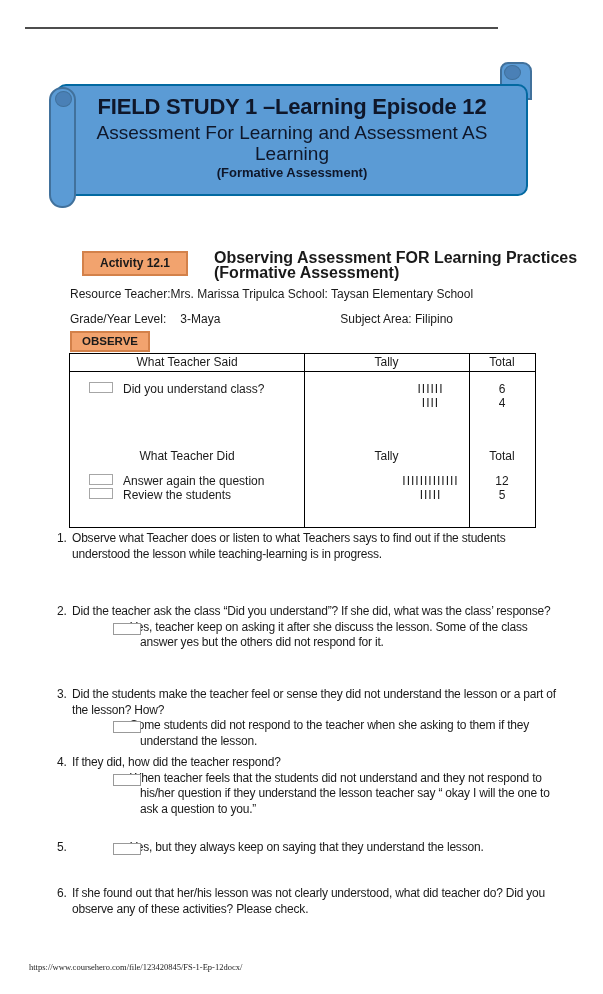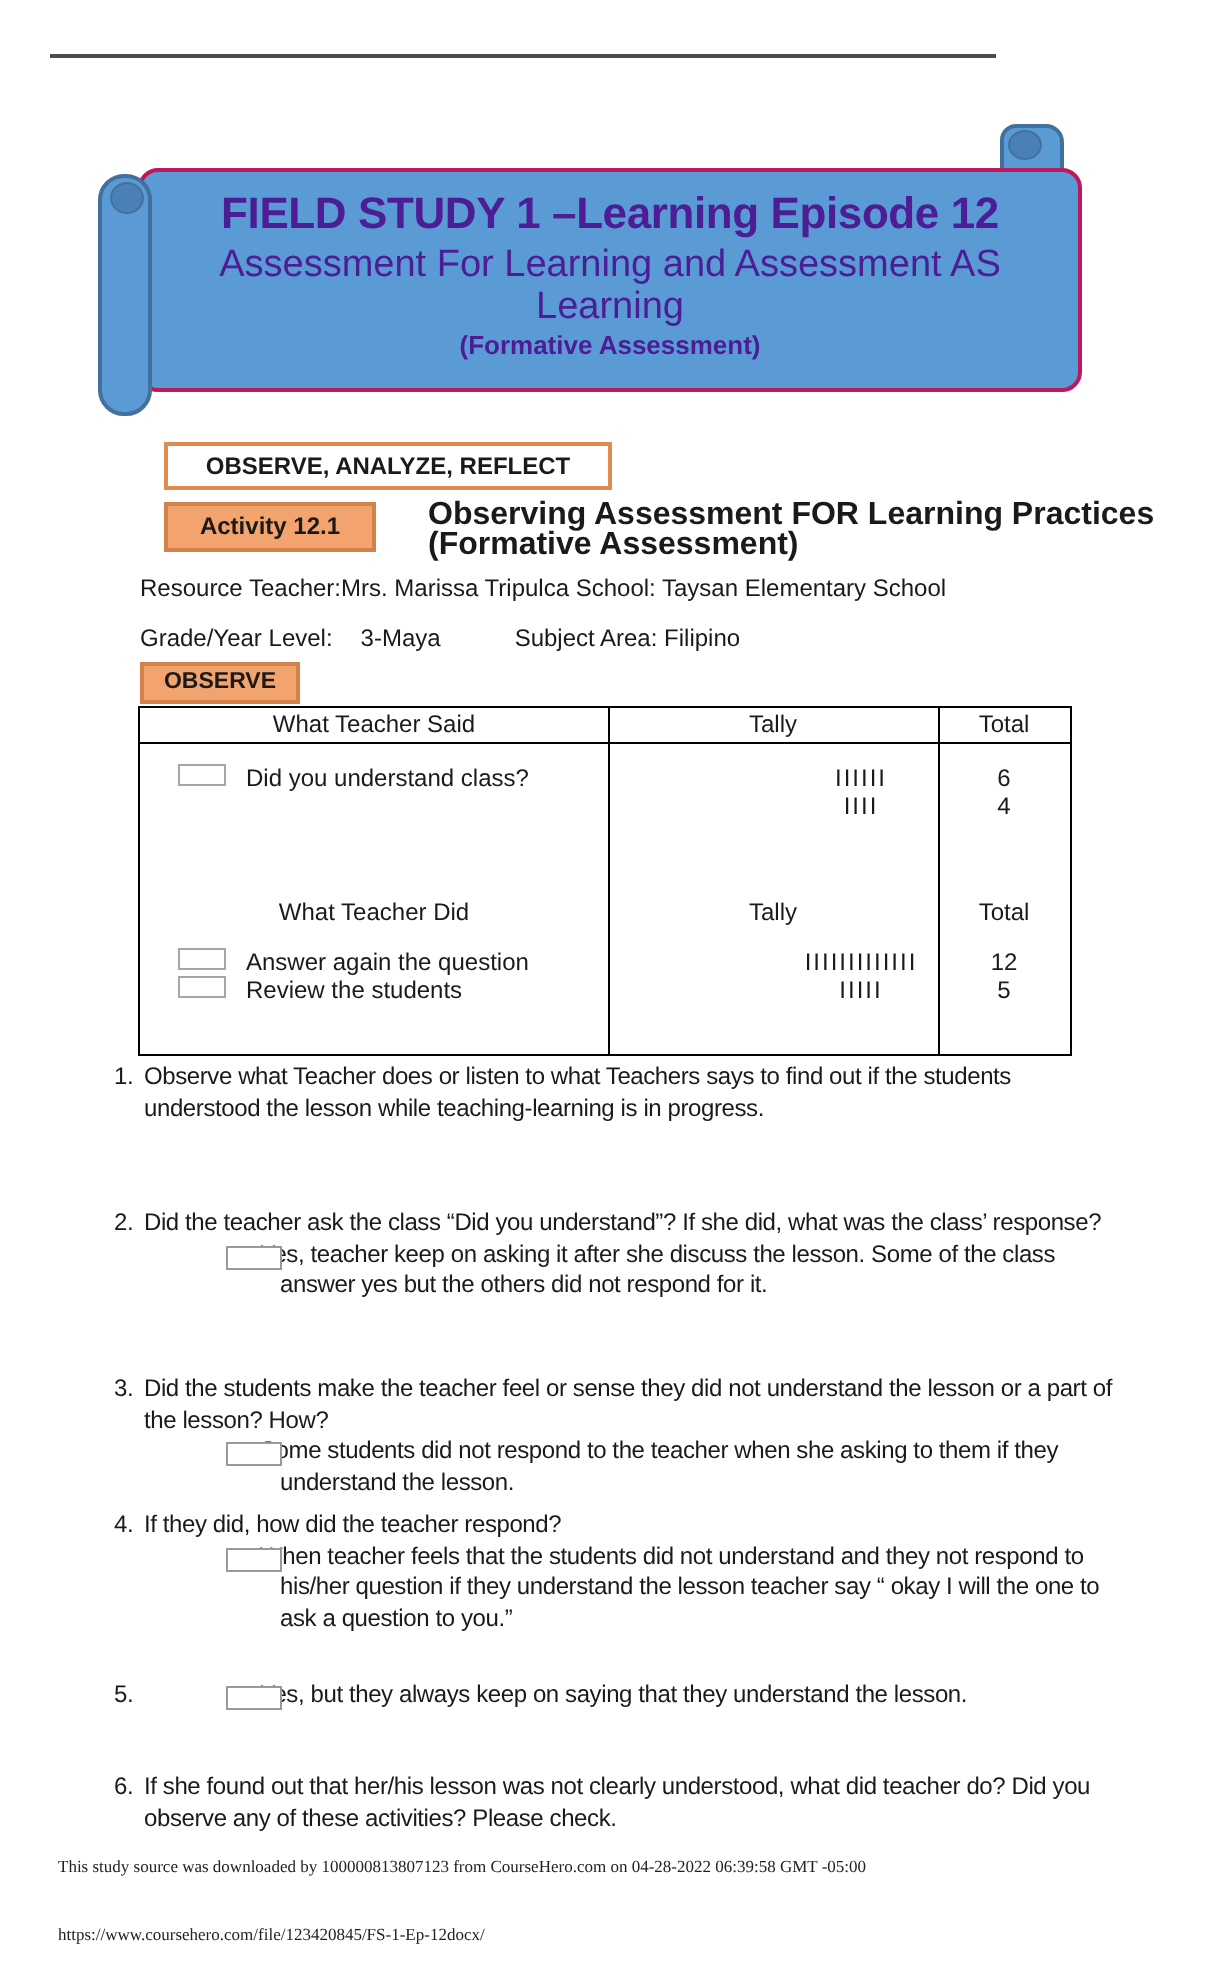--- a/index.html
+++ b/index.html
@@ -7,23 +7,23 @@
     position:relative; width:603px; height:994px; background:#fff;
     font-family:"Liberation Sans", sans-serif; color:#1a1a1a; overflow:hidden;
   }
   .top-rule { position:absolute; left:25px; top:27px; width:473px; height:2px; background:#4d4d4d; }
 
   
   .banner-tab-right { position:absolute; left:500px; top:62px; width:32px; height:38px;
     background:#5B9BD5; border:2px solid #41719C; border-radius:8px 9px 0 0; box-sizing:border-box; }
   .tab-curl { position:absolute; left:2px; top:1px; width:15px; height:13px;
     background:#4a80b6; border:1px solid #41719C; border-radius:50%; }
-  .banner-main { position:absolute; left:69px; top:84px; width:472px; height:112px;
-    background:#5B9BD5; border:2px solid #be185d; border-radius:10px; box-sizing:border-box;
-    text-align:center; color:#4c1d95; }
+  .banner-main { position:absolute; left:56px; top:84px; width:472px; height:112px;
+    background:#5B9BD5; border:2px solid #0369a1; border-radius:10px; box-sizing:border-box;
+    text-align:center; color:#0f172a; }
   .roll-left { position:absolute; left:49px; top:87px; width:27px; height:121px;
     background:#5B9BD5; border:2px solid #41719C; border-radius:13px; box-sizing:border-box; }
   .roll-curl { position:absolute; left:4px; top:2px; width:15px; height:14px;
     background:#4a80b6; border:1px solid #41719C; border-radius:50%; }
   .banner-title { margin-top:8px; font-size:22px; font-weight:bold; letter-spacing:-0.2px; }
   .banner-sub { font-size:19px; line-height:21px; max-width:432px; margin:2px auto 0; }
   .banner-fa { font-size:13px; font-weight:bold; margin-top:1px; }
 
   
   .oar-box { position:absolute; left:82px; top:221px; width:220px; height:20px;
@@ -34,21 +34,21 @@
     font-weight:bold; font-size:12px; text-align:center; line-height:21px; }
   .activity-title { position:absolute; left:214px; top:250px; font-size:16px;
     font-weight:bold; line-height:15px; }
   .observe-badge { position:absolute; left:70px; top:331px; width:80px; height:21px;
     background:#F2A36E; border:2px solid #D3814A; box-sizing:border-box;
     font-weight:bold; font-size:11.5px; text-align:center; line-height:17px; }
 
   .meta1 { position:absolute; left:70px; top:287px; font-size:12px; }
   .meta2 { position:absolute; left:70px; top:312px; font-size:12px; }
   .meta2 .gval { margin-left:14px; }
-  .meta2 .subj { margin-left:37px; }
+  .meta2 .subj { margin-left:120px; }
 
   
   .obs-table { position:absolute; left:69px; top:353px; width:467px; height:175px;
     border:1.5px solid #000; box-sizing:border-box; font-size:12px; }
   .vline { position:absolute; top:0; bottom:0; width:1px; background:#000; }
   .v1 { left:234px; } .v2 { left:399px; }
   .hline { position:absolute; left:0; right:0; top:17px; height:1px; background:#000; }
   .th { position:absolute; top:1px; text-align:center; }
   .thA { left:0; width:234px; } .thB { left:234px; width:165px; } .thC { left:399px; right:0; }
   .th2 { position:absolute; text-align:center; top:95px; }
@@ -86,21 +86,20 @@
   </div>
   <div class="banner-main">
     <div class="banner-title">FIELD STUDY 1 –Learning Episode 12</div>
     <div class="banner-sub">Assessment For Learning and Assessment AS Learning</div>
     <div class="banner-fa">(Formative Assessment)</div>
   </div>
   <div class="roll-left">
     <div class="roll-curl"></div>
   </div>
 
-  <div class="oar-box">OBSERVE, ANALYZE, REFLECT</div>
 
   <div class="activity-badge">Activity 12.1</div>
   <div class="activity-title">
     <div>Observing Assessment FOR Learning Practices</div>
     <div>(Formative Assessment)</div>
   </div>
 
   <div class="meta1">Resource Teacher:Mrs. Marissa Tripulca School: Taysan Elementary School</div>
   <div class="meta2">
     <span>Grade/Year Level:</span><span class="gval">3-Maya</span><span class="subj">Subject Area: Filipino</span>
@@ -177,16 +176,15 @@
     <div class="ans">
       <span class="ans-cbox"></span><span>Yes, but they always keep on saying that they understand the lesson.</span>
     </div>
   </div>
 
   <div class="q" style="top:886px">
     <span class="qnum">6.</span>
     <div class="qtext">If she found out that her/his lesson was not clearly understood, what did teacher do? Did you observe any of these activities? Please check.</div>
   </div>
 
-  <div class="src-note">This study source was downloaded by 100000813807123 from CourseHero.com on 04-28-2022 06:39:58 GMT -05:00</div>
   <div class="src-url">https://www.coursehero.com/file/123420845/FS-1-Ep-12docx/</div>
 
 </div>
 
 </body></html>

